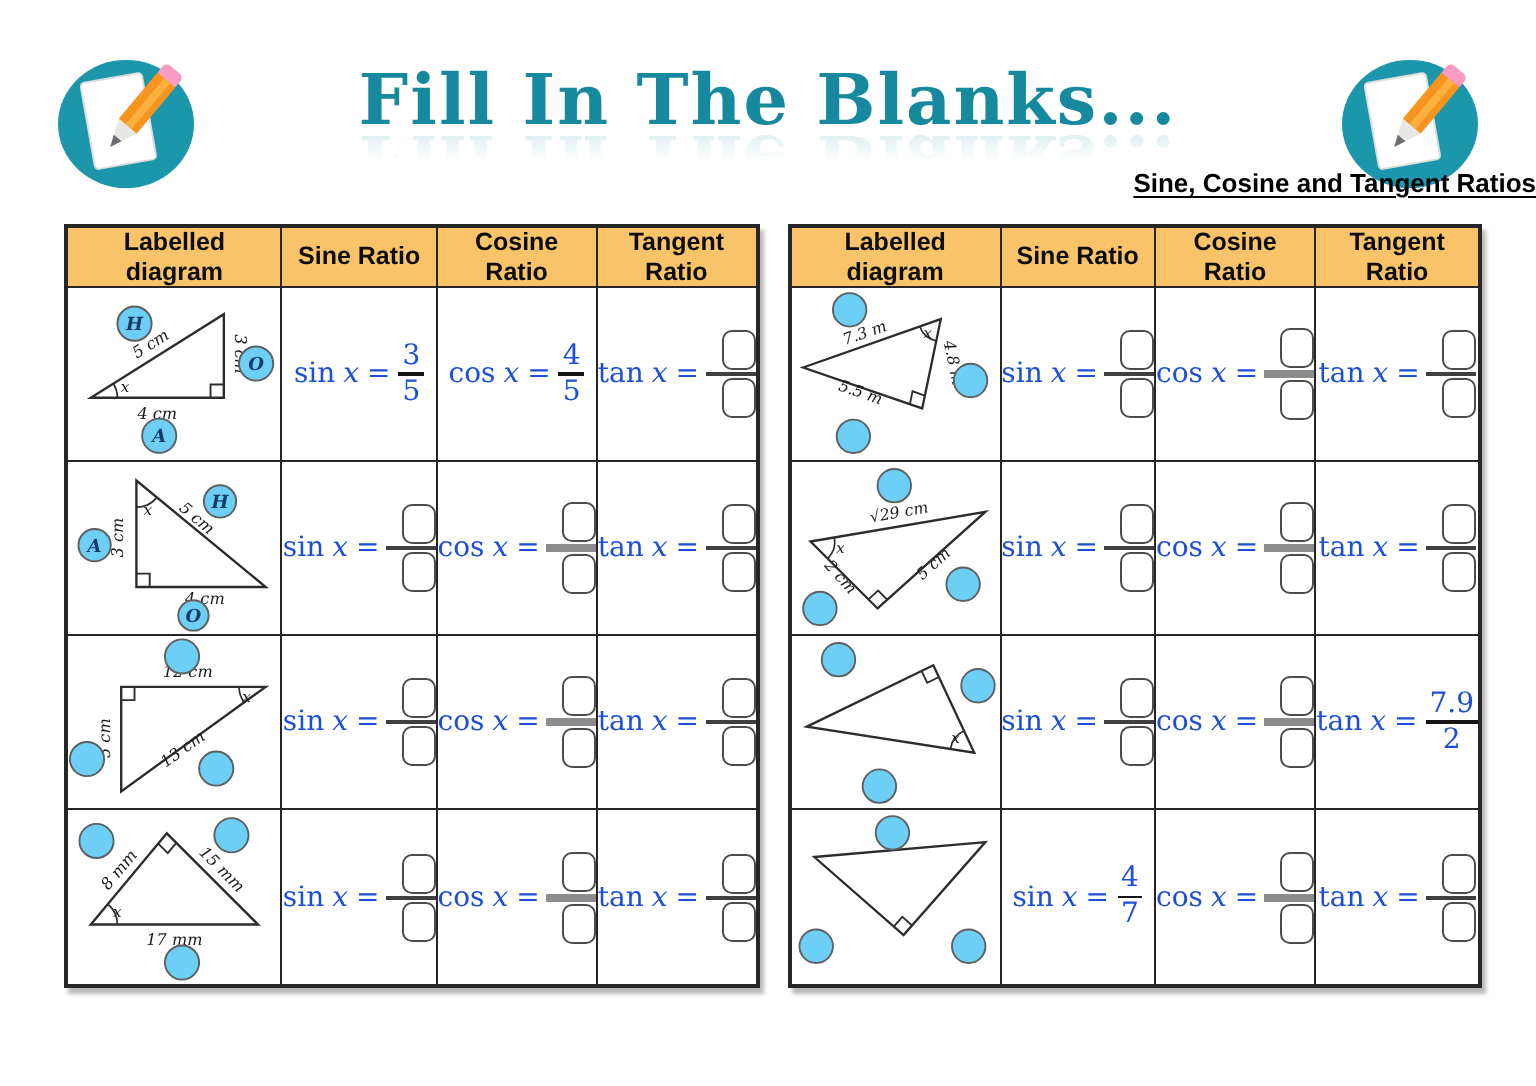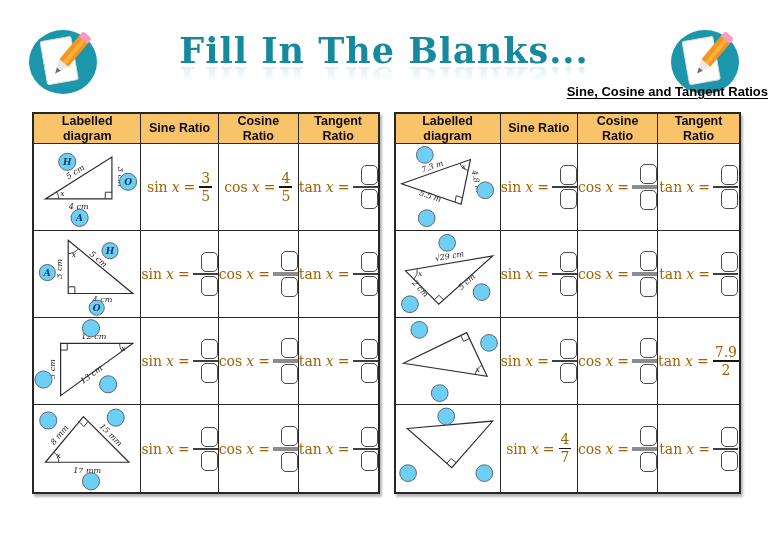--- a/index.html
+++ b/index.html
@@ -39,21 +39,21 @@
     text-align:center;font-weight:bold;font-size:12.5px;line-height:1.15;color:#0d0d0d;
     border-right:1.3px solid #262626;border-bottom:1.6px solid #262626;padding:1px 2px;}
   .dcell,.rcell{border-right:1.3px solid #262626;border-bottom:1.3px solid #262626;background:#fff;}
   .lc{border-right:none!important;}
   .lr{border-bottom:none!important;}
   .dcell{position:relative;overflow:hidden;}
   .dia{width:100%;height:100%;display:block;}
 
   
   .rcell{display:flex;align-items:center;justify-content:center;
-    font-family:"DejaVu Serif",serif;font-size:14px;color:#a16207;}
+    font-family:"DejaVu Serif",serif;font-size:14px;color:#1d4ed8;}
   .fn{}
   .mvar{font-style:italic;margin:0 2px 0 4px;}
   .eq{margin:0 2px;}
   .blankstack{display:inline-flex;flex-direction:column;align-items:flex-end;margin-left:1px;}
   .blank{width:17px;height:20px;border:1.7px solid #4b4b4b;border-radius:5px;background:#fff;
          box-sizing:border-box;display:block;}
   .bar{width:25px;height:2px;background:#3f3f3f;margin:1px 0;display:block;}
   .blankstack.cos .bar{height:4px;background:#8c8c8c;}
   .frac{display:inline-flex;flex-direction:column;align-items:center;margin-left:2px;line-height:1.05;}
   .fbar{align-self:stretch;height:1.4px;background:#141414;margin:1px 0;display:block;}

